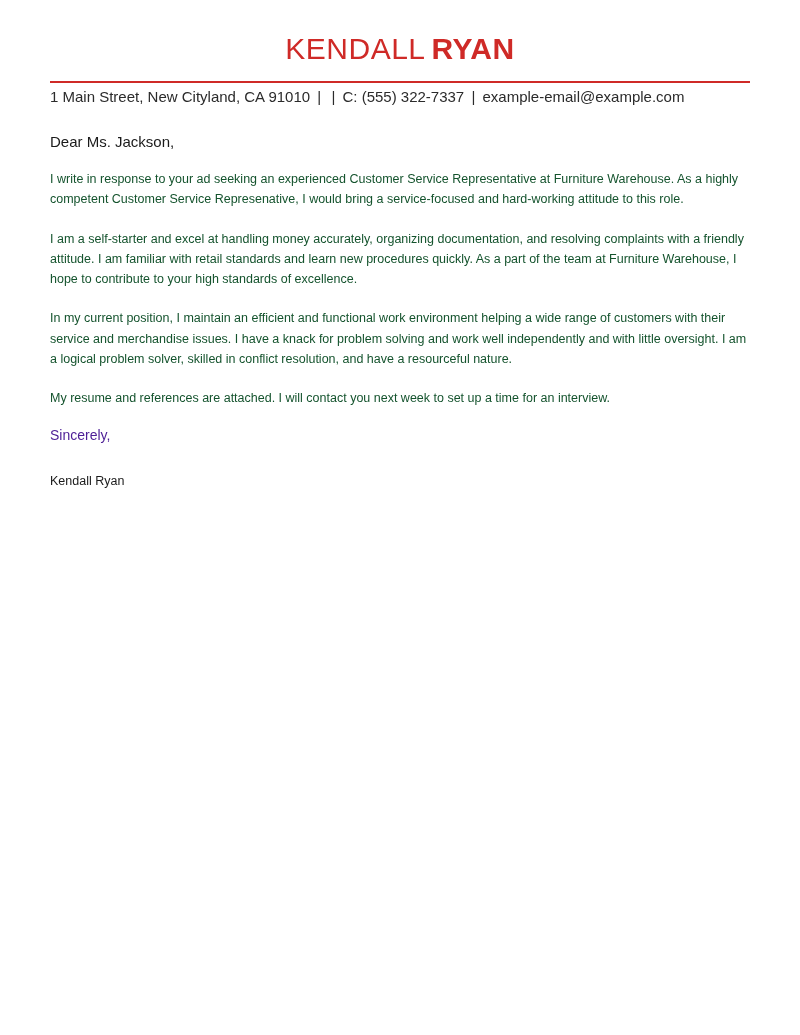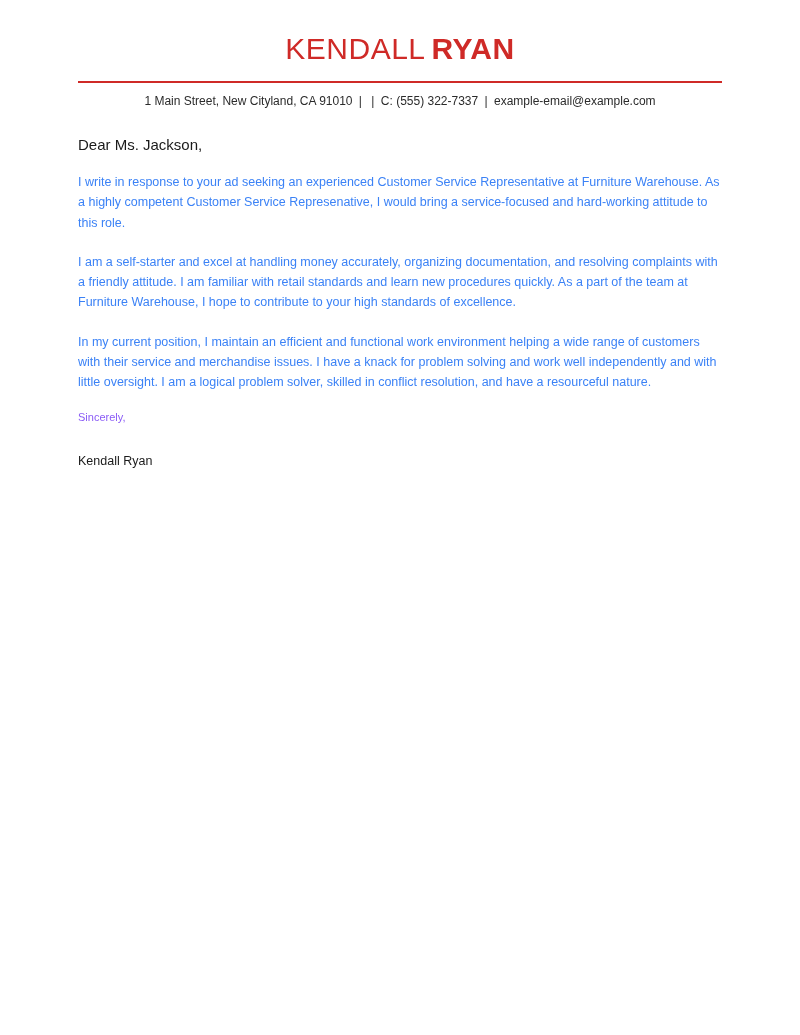--- a/index.html
+++ b/index.html
@@ -12,21 +12,21 @@
     height: 1035px;
     font-family: "Liberation Sans", sans-serif;
     color: #1a1a1a;
   }
   .page {
     position: relative;
     width: 800px;
     height: 1035px;
     background: #ffffff;
     box-sizing: border-box;
-    padding: 0 78px;
+    padding: 0 50px;
   }
   .letter-header {
     padding-top: 32px;
     text-align: center;
   }
   .name-line {
     font-size: 30px;
     letter-spacing: 0.5px;
     color: #cf2a27;
     line-height: 1.1;
@@ -39,48 +39,48 @@
     font-weight: 700;
     margin-left: 6px;
   }
   .rule {
     margin-top: 16px;
     border-top: 2px solid #cf2a27;
     width: 100%;
     height: 0;
   }
   .contact-line {
-    margin-top: 11px;
-    text-align: center;
-    font-size: 12px;
+    margin-top: 5px;
+    text-align: left;
+    font-size: 15px;
     color: #2b2b2b;
     white-space: nowrap;
   }
   .contact-sep {
     color: #2b2b2b;
     margin: 0 3px;
   }
   .body-block {
     margin-top: 28px;
   }
   .salutation {
     font-size: 15px;
     color: #1a1a1a;
     margin-bottom: 19px;
   }
   .para {
     font-size: 12.5px;
     line-height: 1.62;
-    color: #3b82f6;
+    color: #14532d;
     margin: 0 0 19px 0;
     text-align: left;
   }
   .closing {
-    font-size: 11px;
-    color: #8b5cf6;
+    font-size: 14px;
+    color: #4c1d95;
     margin: 0 0 19px 0;
   }
   .signature {
     font-size: 12.5px;
     color: #1a1a1a;
     margin-top: 31px;
   }
 </style>
 </head>
 <body>
@@ -100,17 +100,18 @@
       <span class="contact-sep">|</span>
       <span>example-email@example.com</span>
     </div>
   </div>
 
   <div class="body-block">
     <div class="salutation">Dear Ms. Jackson,</div>
     <p class="para">I write in response to your ad seeking an experienced Customer Service Representative at Furniture Warehouse. As a highly competent Customer Service Represenative, I would bring a service-focused and hard-working attitude to this role.</p>
     <p class="para">I am a self-starter and excel at handling money accurately, organizing documentation, and resolving complaints with a friendly attitude. I am familiar with retail standards and learn new procedures quickly. As a part of the team at Furniture Warehouse, I hope to contribute to your high standards of excellence.</p>
     <p class="para">In my current position, I maintain an efficient and functional work environment helping a wide range of customers with their service and merchandise issues. I have a knack for problem solving and work well independently and with little oversight. I am a logical problem solver, skilled in conflict resolution, and have a resourceful nature.</p>
+    <p class="para">My resume and references are attached. I will contact you next week to set up a time for an interview.</p>
     <div class="closing">Sincerely,</div>
     <div class="signature">Kendall Ryan</div>
   </div>
 
 </div>
 
 </body></html>

